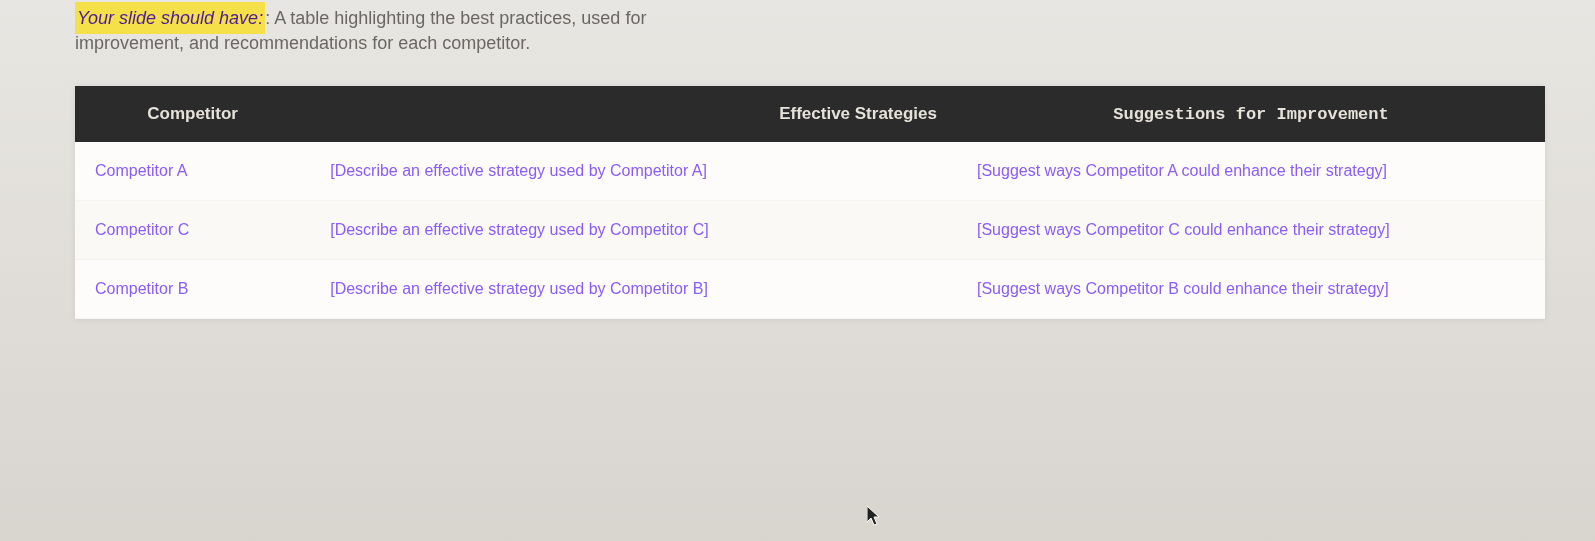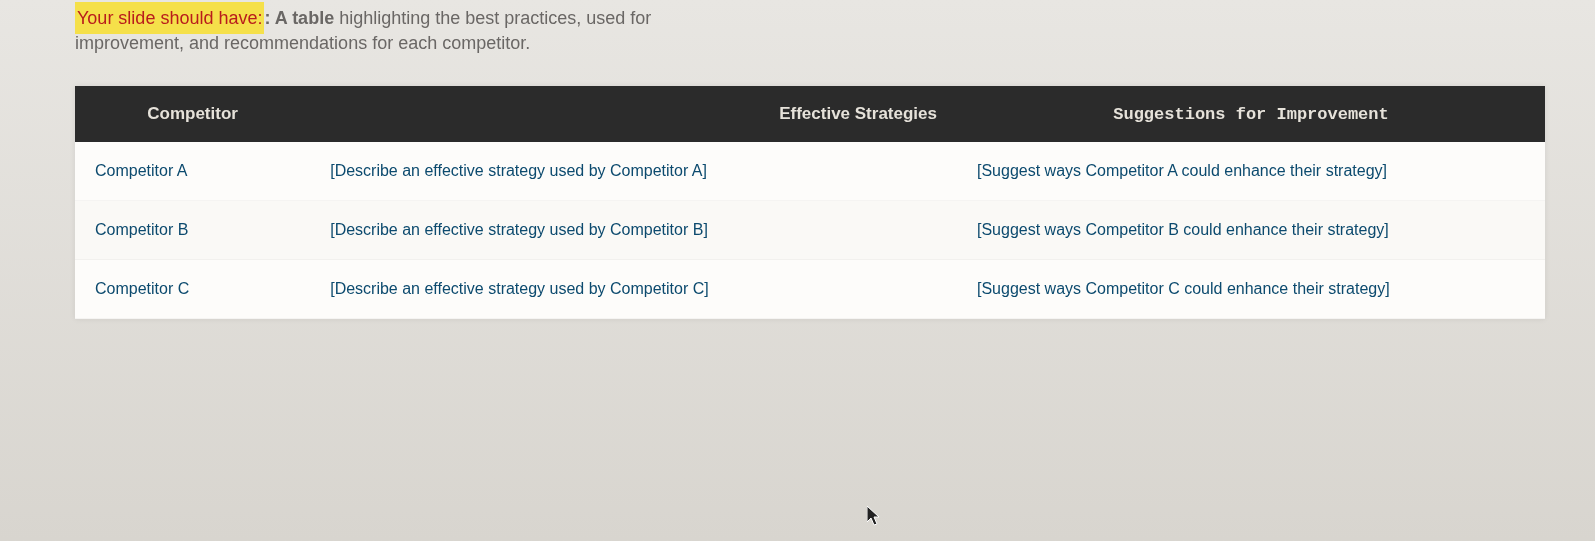--- a/index.html
+++ b/index.html
@@ -13,44 +13,45 @@
       position: relative;
     }
     .instructions {
       font-size: 18px;
       line-height: 1.4;
       margin-bottom: 30px;
       color: #6a6765;
     }
     .highlight {
       background-color: #f5e04a;
-      color: #b91c1c;
+      color: #4c1d95;
       padding: 6px 2px;
+      font-style: italic;
     }
-    .bold { font-weight: bold; }
+    .bold { font-weight: normal; }
     .table-wrap {
       box-shadow: 0 0 6px rgba(0,0,0,0.08);
       background: #fff;
     }
     table { width: 100%; border-collapse: collapse; }
     thead tr { background: #2b2b2b; }
     thead th {
       color: #e6e2da;
       font-weight: bold;
       font-size: 17px;
       padding: 18px 20px;
       text-align: left;
     }
     thead th:nth-child(1) { width: 16%; text-align: center; }
     thead th:nth-child(2) { width: 44%; text-align: right; }
     thead th:nth-child(3) { width: 40%; text-align: center; font-family: Liberation Mono, monospace; }
     tbody td {
       padding: 20px 20px;
       font-size: 16px;
-      color: #0c4a6e;
+      color: #8b5cf6;
       border-bottom: 1px solid rgba(0,0,0,0.03);
       background: #fdfcfa;
     }
     tbody tr:nth-child(even) td { background: #faf9f6; }
     .cursor {
       position: absolute;
       left: 867px;
       top: 506px;
       width: 16px;
       height: 22px;
@@ -76,28 +77,28 @@
         <th>Suggestions for Improvement</th>
       </tr>
     </thead>
     <tbody>
       <tr>
         <td>Competitor A</td>
         <td>[Describe an effective strategy used by Competitor A]</td>
         <td>[Suggest ways Competitor A could enhance their strategy]</td>
       </tr>
       <tr>
+        <td>Competitor C</td>
+        <td>[Describe an effective strategy used by Competitor C]</td>
+        <td>[Suggest ways Competitor C could enhance their strategy]</td>
+      </tr>
+      <tr>
         <td>Competitor B</td>
         <td>[Describe an effective strategy used by Competitor B]</td>
         <td>[Suggest ways Competitor B could enhance their strategy]</td>
-      </tr>
-      <tr>
-        <td>Competitor C</td>
-        <td>[Describe an effective strategy used by Competitor C]</td>
-        <td>[Suggest ways Competitor C could enhance their strategy]</td>
       </tr>
     </tbody>
   </table>
 </div>
 
 <svg class="cursor" viewBox="0 0 16 22">
   <path d="M0,0 L0,16 L4,12 L7,19 L10,18 L7,11 L12,11 Z" fill="#222" stroke="#fff" stroke-width="1"></path>
 </svg>
 
 </body></html>

